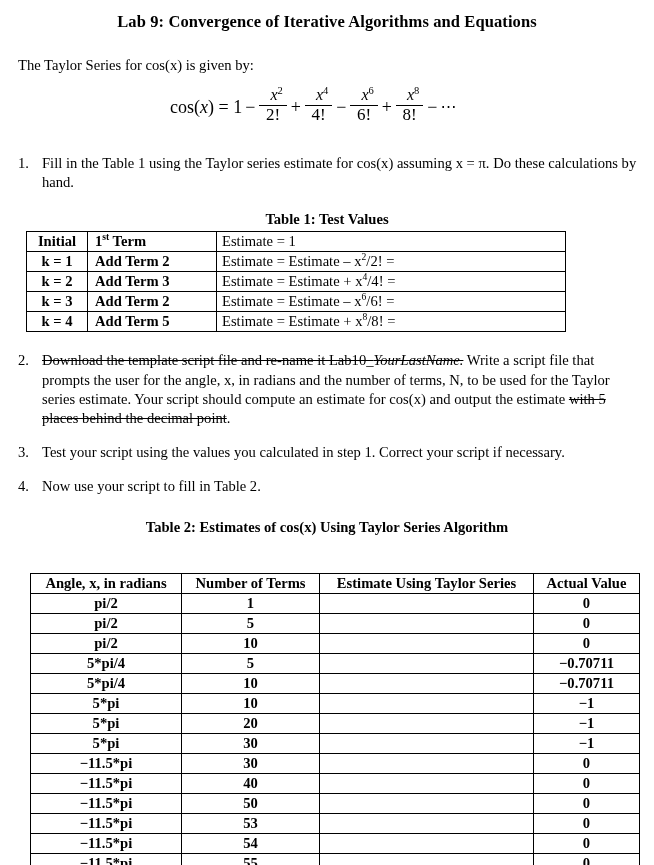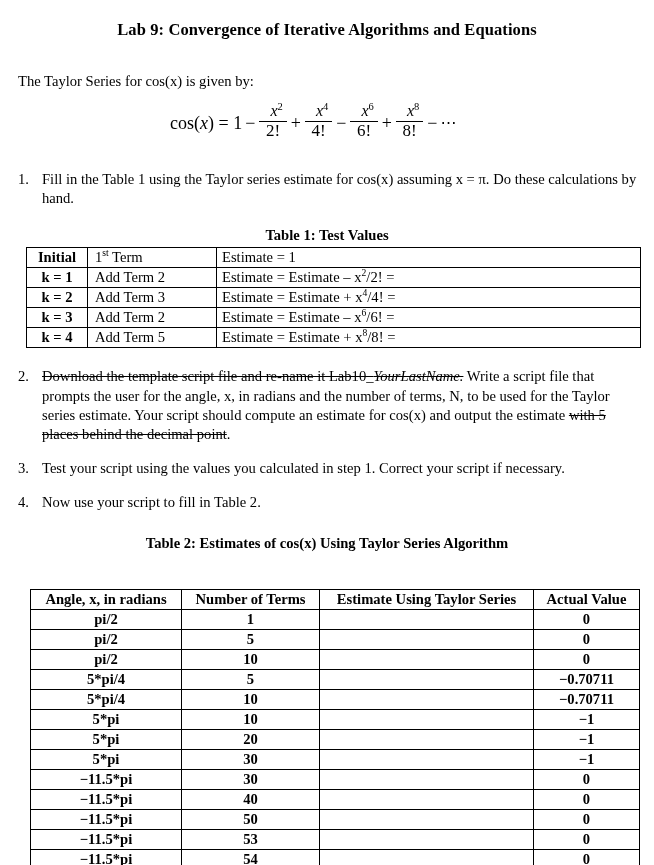--- a/index.html
+++ b/index.html
@@ -20,21 +20,21 @@
     width: 654px;
     height: 865px;
   }
 
   
   .doc-title {
     text-align: center;
     font-weight: bold;
     font-size: 16.5px;
     letter-spacing: 0.1px;
-    margin: 8px;
+    margin: 0;
     padding-top: 12px;
   }
 
   
   .intro {
     font-size: 14.6px;
     margin: 0;
     padding-top: 25px;
     padding-left: 18px;
     font-family: Liberation Serif, serif;
@@ -133,24 +133,24 @@
     font-size: 14.6px;
   }
   table td, table th {
     border: 1.3px solid #000;
     padding: 0;
     font-weight: normal;
   }
 
   
   .t1-wrap { padding-left: 26px; padding-top: 3px; }
-  table.t1 { width: 615px; table-layout: fixed; }
+  table.t1 { width: 540px; table-layout: fixed; }
   table.t1 td { height: 19px; line-height: 19px; }
   table.t1 .c1 { width: 60px; text-align: center; font-weight: bold; }
-  table.t1 .c2 { width: 121px; padding-left: 7px; font-weight: normal; }
+  table.t1 .c2 { width: 121px; padding-left: 7px; font-weight: bold; }
   table.t1 .c3 { padding-left: 5px; }
   table.t1 sup { font-size: 9.6px; vertical-align: super; line-height: 0; }
 
   
   .t2-wrap { padding-left: 30px; padding-top: 4px; margin-top: 33px; }
   table.t2 { width: 605px; table-layout: fixed; }
   table.t2 td { height: 19px; line-height: 19px; text-align: center; font-weight: bold; }
   table.t2 .h { text-align: center; font-weight: bold; }
   table.t2 .col-a { width: 150px; }
   table.t2 .col-b { width: 137px; }

